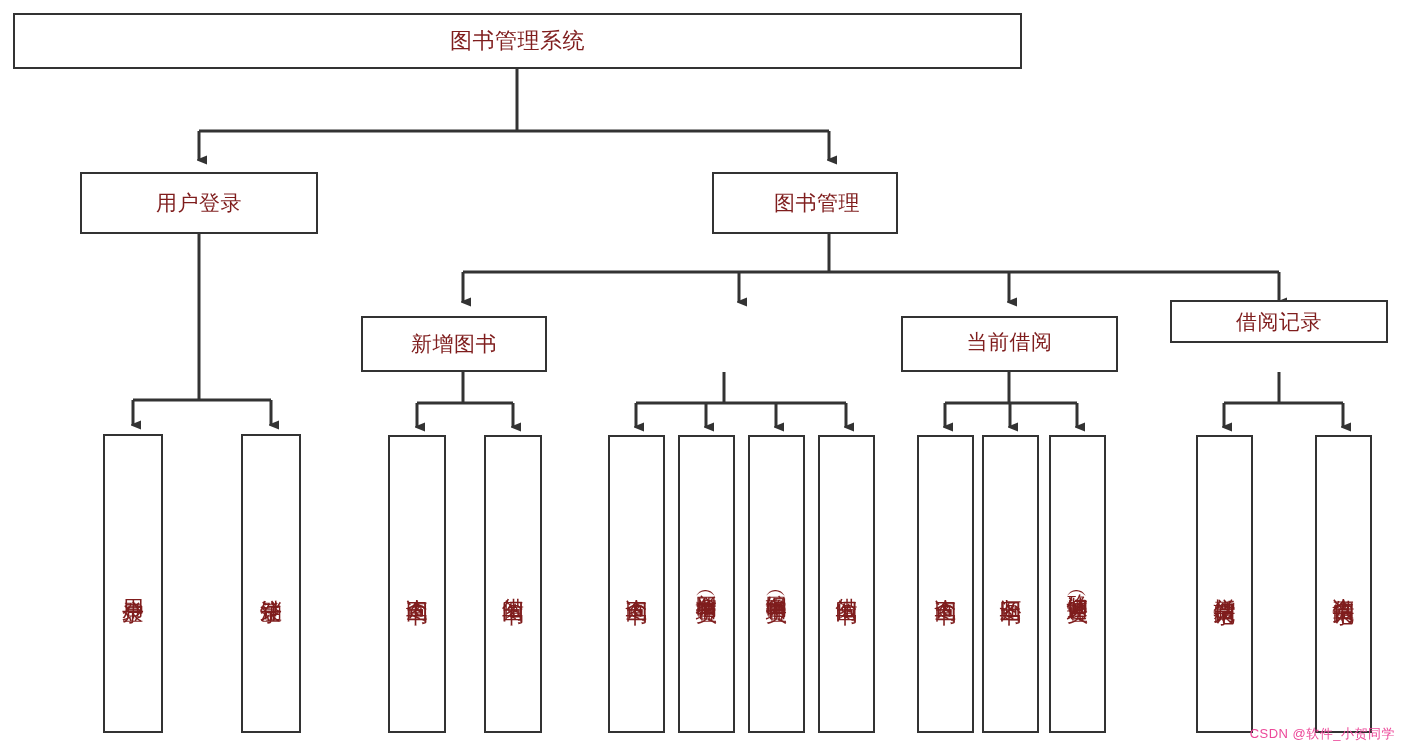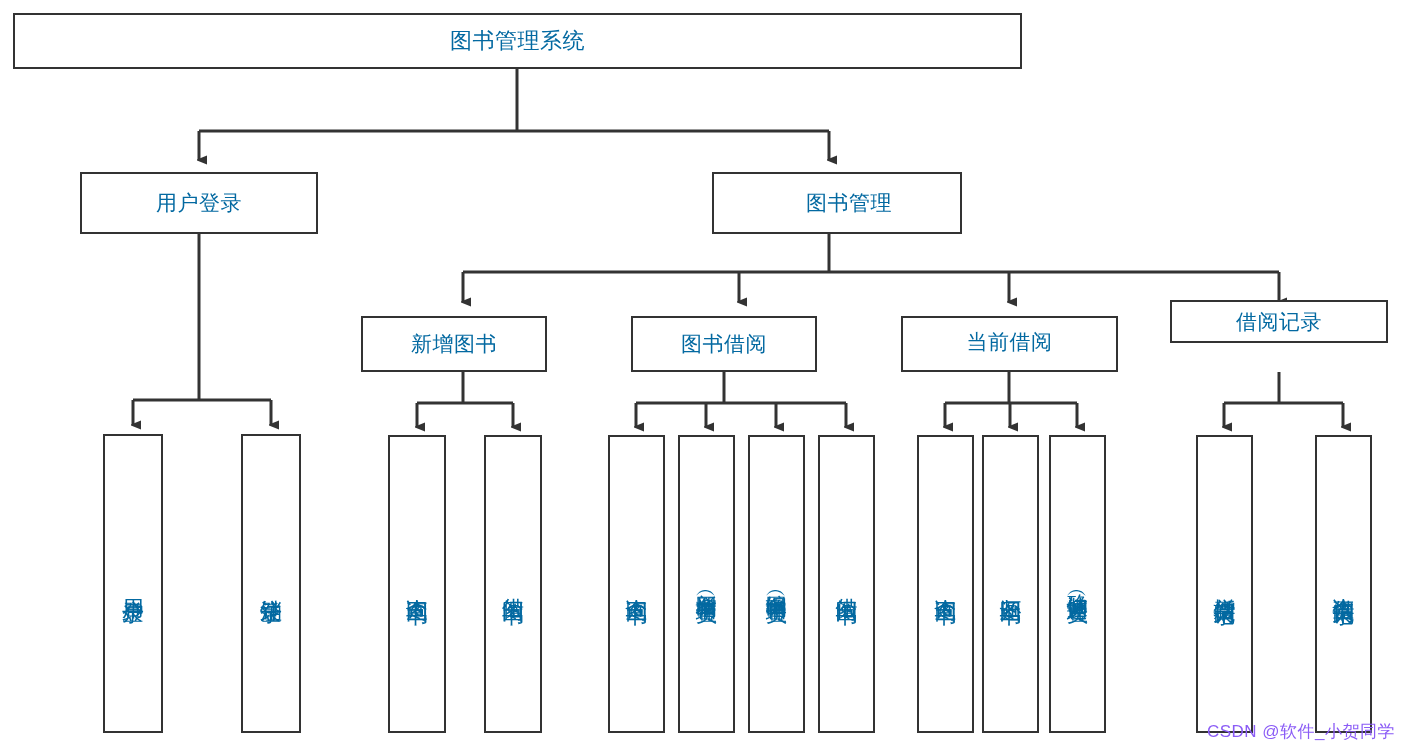--- a/index.html
+++ b/index.html
@@ -25,21 +25,21 @@
     height: 747px;
   }
   .node {
     position: absolute;
     box-sizing: border-box;
     border: 2.5px solid #333333;
     background: #ffffff;
     display: flex;
     align-items: center;
     justify-content: center;
-    color: #0369a1;
+    color: #7f1d1d;
   }
   .node .label {
     display: block;
     text-align: center;
     letter-spacing: 0.5px;
   }
   
   .node.horiz .label {
     font-size: 21px;
     line-height: 1.1;
@@ -64,22 +64,22 @@
     max-height: 100%;
   }
   .node.vert.tall .label {
     font-size: 21px;
     line-height: 1.22;
   }
   #watermark {
     position: absolute;
     right: 10px;
     bottom: 4px;
-    font-size: 17px;
-    color: #8b5cf6;
+    font-size: 13px;
+    color: #ec4899;
     white-space: nowrap;
     letter-spacing: 0.5px;
   }
 </style>
 </head>
 <body>
 
 <div id="canvas">
 
   <svg id="edges" viewBox="0 0 1405 747" xmlns="http://www.w3.org/2000/svg">
@@ -132,30 +132,27 @@
     </g>
   </svg>
 
   <div class="node horiz root" style="left:13px; top:13px; width:1009px; height:56px;">
     <span class="label">图书管理系统</span>
   </div>
 
   <div class="node horiz" style="left:80px; top:172px; width:238px; height:62px;">
     <span class="label">用户登录</span>
   </div>
-  <div class="node horiz" style="left:712px; top:172px; width:250px; height:62px;padding-left:24px;">
+  <div class="node horiz" style="left:712px; top:172px; width:186px; height:62px;padding-left:24px;">
     <span class="label">图书管理</span>
   </div>
 
   <div class="node horiz" style="left:361px; top:316px; width:186px; height:56px;">
     <span class="label">新增图书</span>
   </div>
-  <div class="node horiz" style="left:631px; top:316px; width:186px; height:56px;">
-    <span class="label">图书借阅</span>
-  </div>
   <div class="node horiz" style="left:901px; top:316px; width:217px; height:56px;font-family:Liberation Mono, monospace;">
     <span class="label">当前借阅</span>
   </div>
   <div class="node horiz" style="left:1170px; top:300px; width:218px; height:43px;">
     <span class="label">借阅记录</span>
   </div>
 
   <div class="node vert" style="left:103px; top:434px; width:60px; height:299px;">
     <span class="label">用户登录</span>
   </div>

